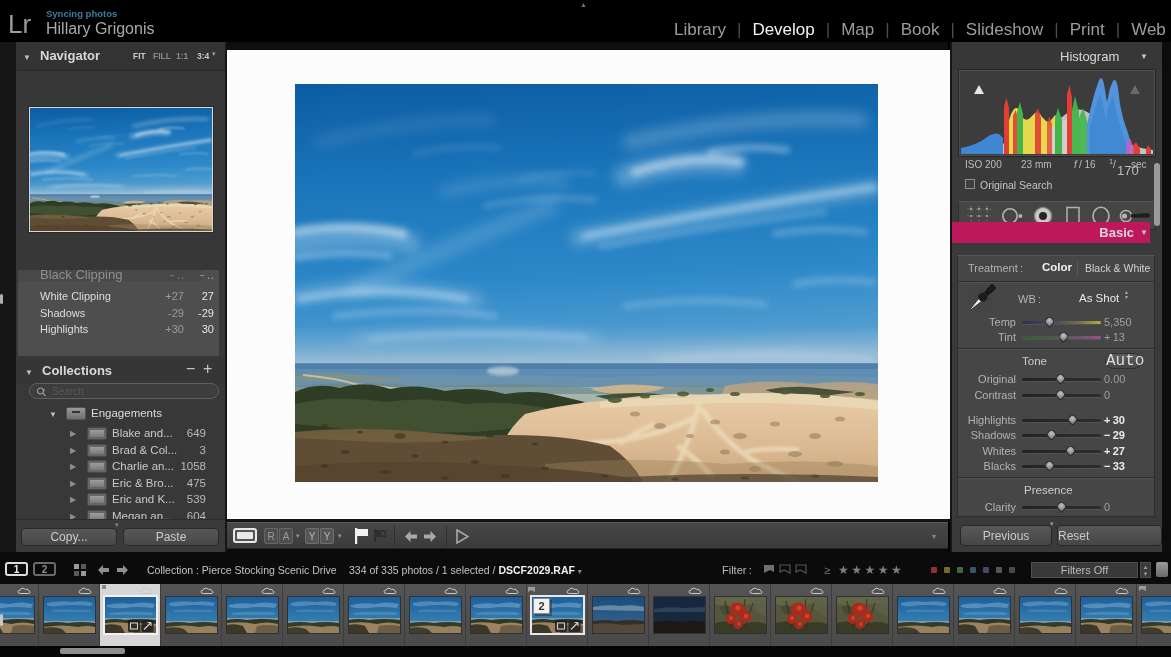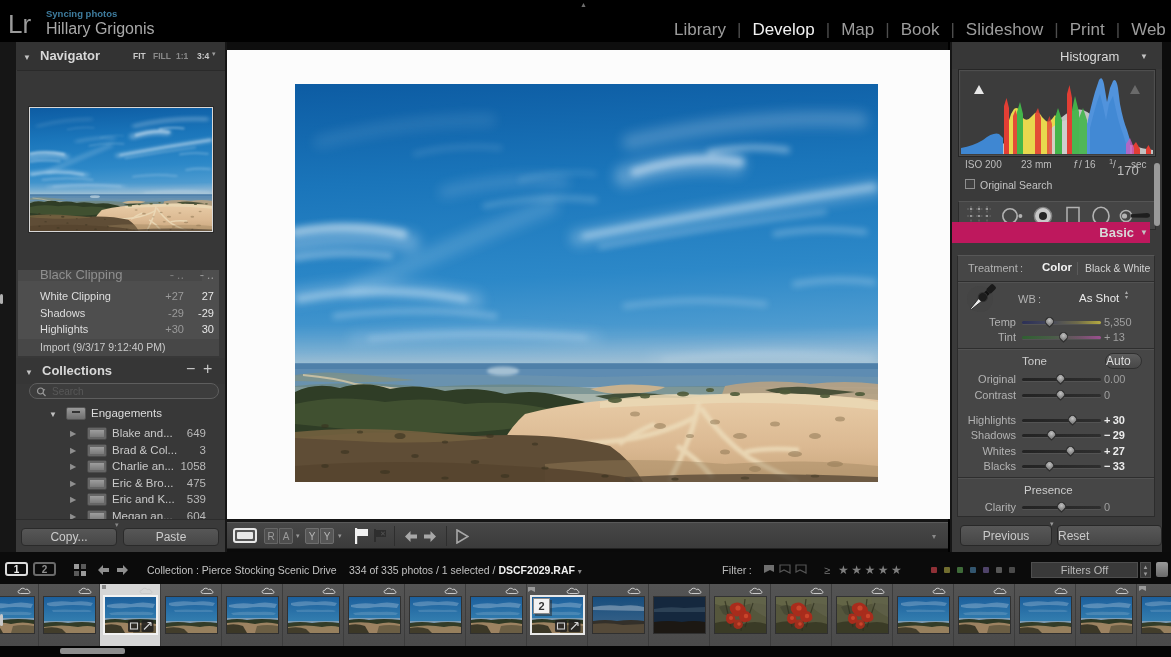--- a/index.html
+++ b/index.html
@@ -295,23 +295,20 @@
     <div class="abs" style="left:0;top:36px;width:201px;height:16px;color:#dedede;font-size:11px;">
       <span class="abs" style="left:22px;top:1px;">Shadows</span>
       <span class="abs" style="left:140px;top:1px;width:26px;text-align:right;color:#9a9a9a;">-29</span>
       <span class="abs" style="left:168px;top:1px;width:28px;text-align:right;color:#e6e6e6;">-29</span>
     </div>
     <div class="abs" style="left:0;top:52px;width:201px;height:16px;color:#dedede;font-size:11px;">
       <span class="abs" style="left:22px;top:1px;">Highlights</span>
       <span class="abs" style="left:140px;top:1px;width:26px;text-align:right;color:#9a9a9a;">+30</span>
       <span class="abs" style="left:168px;top:1px;width:28px;text-align:right;color:#e6e6e6;">30</span>
     </div>
-    <div class="abs" style="left:0;top:69px;width:201px;height:17px;background:#474747;color:#c9c9c9;font-size:10.5px;">
-      <span class="abs" style="left:22px;top:2px;">Import (9/3/17 9:12:40 PM)</span>
-    </div>
   </div>
 
   <div class="abs" style="left:0;top:316px;width:209px;height:26px;background:#363636;">
     <span class="abs" style="left:9px;top:10px;color:#c3c3c3;font-size:8px;">▼</span>
     <span class="abs" style="left:26px;top:5px;color:#d8d8d8;font-size:13px;font-weight:bold;">Collections</span>
     <span class="abs" style="left:170px;top:2px;color:#c9c9c9;font-size:16px;">−</span>
     <span class="abs" style="left:187px;top:2px;color:#c9c9c9;font-size:16px;">+</span>
   </div>
 
   <div class="abs" style="left:13px;top:341px;width:190px;height:16px;border:1px solid #5e5e5e;border-radius:9px;background:#3d3d3d;">
@@ -537,21 +534,21 @@
       <span class="sv">5,350</span>
     </div>
     <div class="srow" style="top:75px;">
       <span class="sl">Tint</span>
       <span class="st" style="background:linear-gradient(90deg,#2f6031 0%,#4a5d48 40%,#74536b 75%,#9c4f90 100%);"></span>
       <span class="sk" style="left:101px;top:1px;"></span>
       <span class="sv">+ 13</span>
     </div>
     <div class="abs" style="left:0;top:92px;width:196px;height:1px;background:#2e2e2e;box-shadow:0 1px 0 #525252;"></div>
     <span class="abs" style="left:64px;top:99px;font-size:11.5px;color:#cccccc;">Tone</span>
-    <div class="abs" style="left:147px;top:97px;width:37px;height:16px;background:linear-gradient(#5d5d5d,#474747);border:1px solid #303030;border-radius:8px;color:#dddddd;font-size:12px;text-align:left;line-height:15px;">Auto</div>
+    <div class="abs" style="left:147px;top:97px;width:37px;height:16px;background:linear-gradient(#5d5d5d,#474747);border:1px solid #303030;border-radius:8px;color:#dddddd;font-size:16px;text-align:left;line-height:15px;font-family:Liberation Mono, monospace;">Auto</div>
     <div class="srow" style="top:117px;">
       <span class="sl">Original</span>
           <span class="st"></span>
       <span class="sk" style="left:98px;top:1px;"></span>
           <span class="sv">0.00</span>
     </div>
     <div class="srow" style="top:133px;">
       <span class="sl">Contrast</span>
           <span class="st"></span>
       <span class="sk" style="left:98px;top:1px;"></span>

